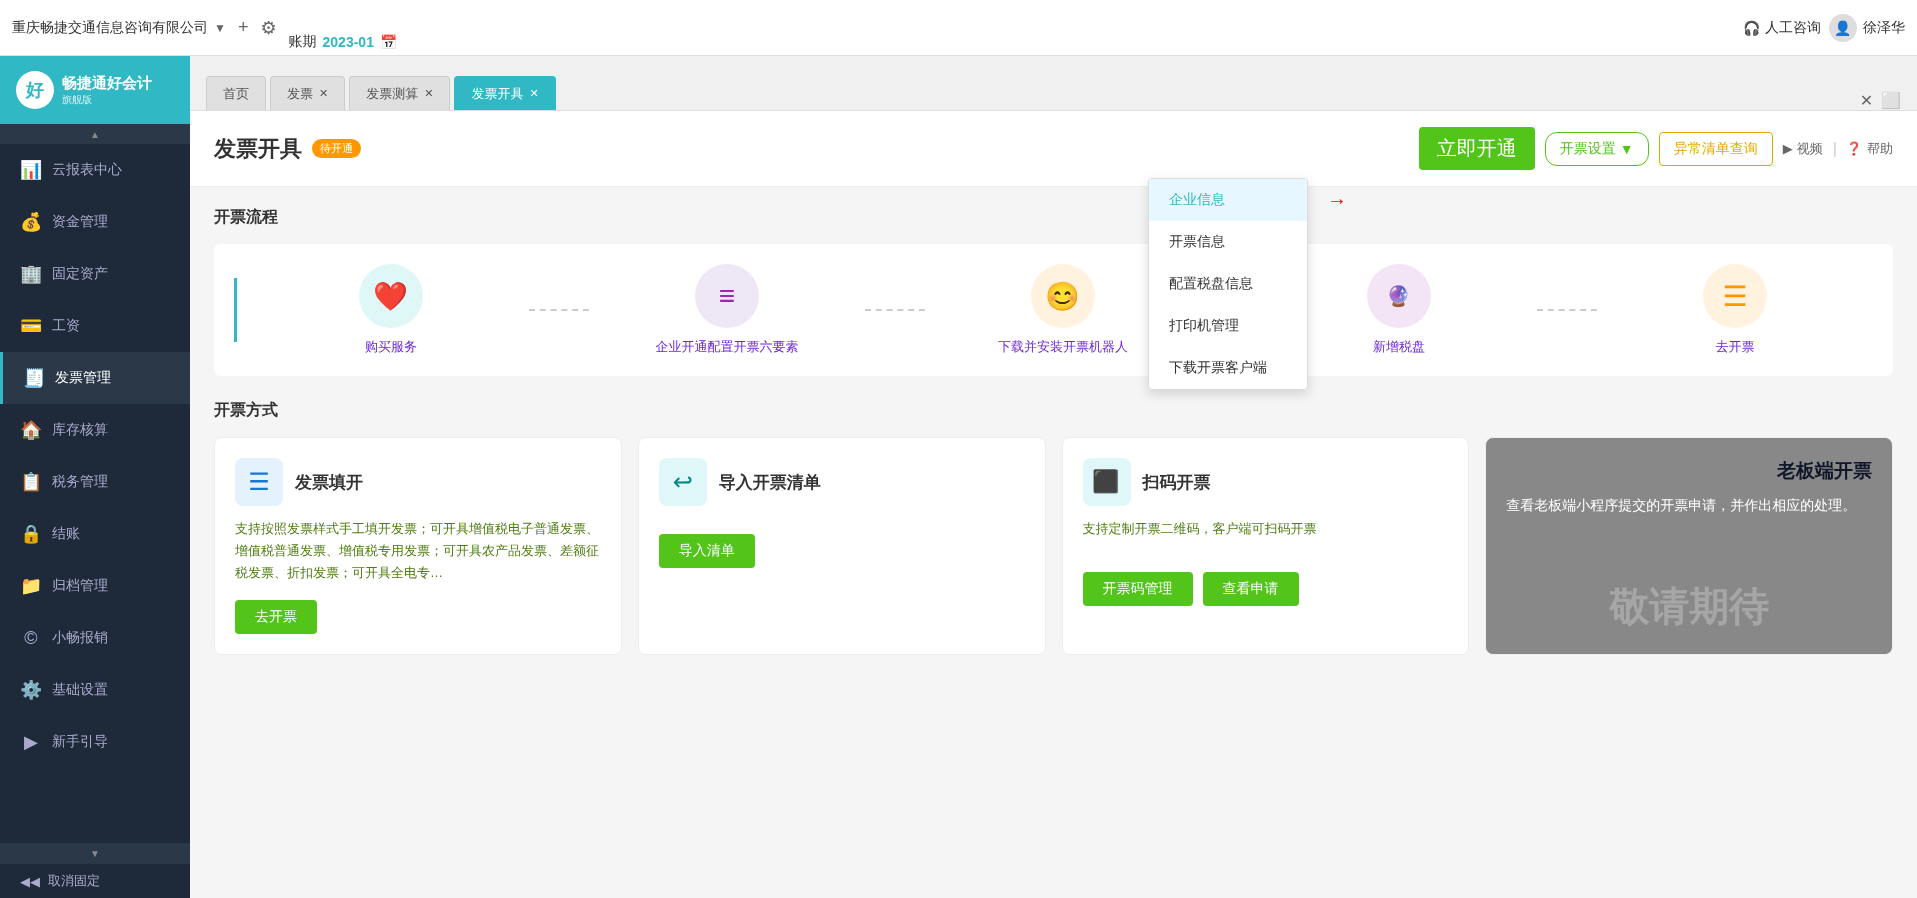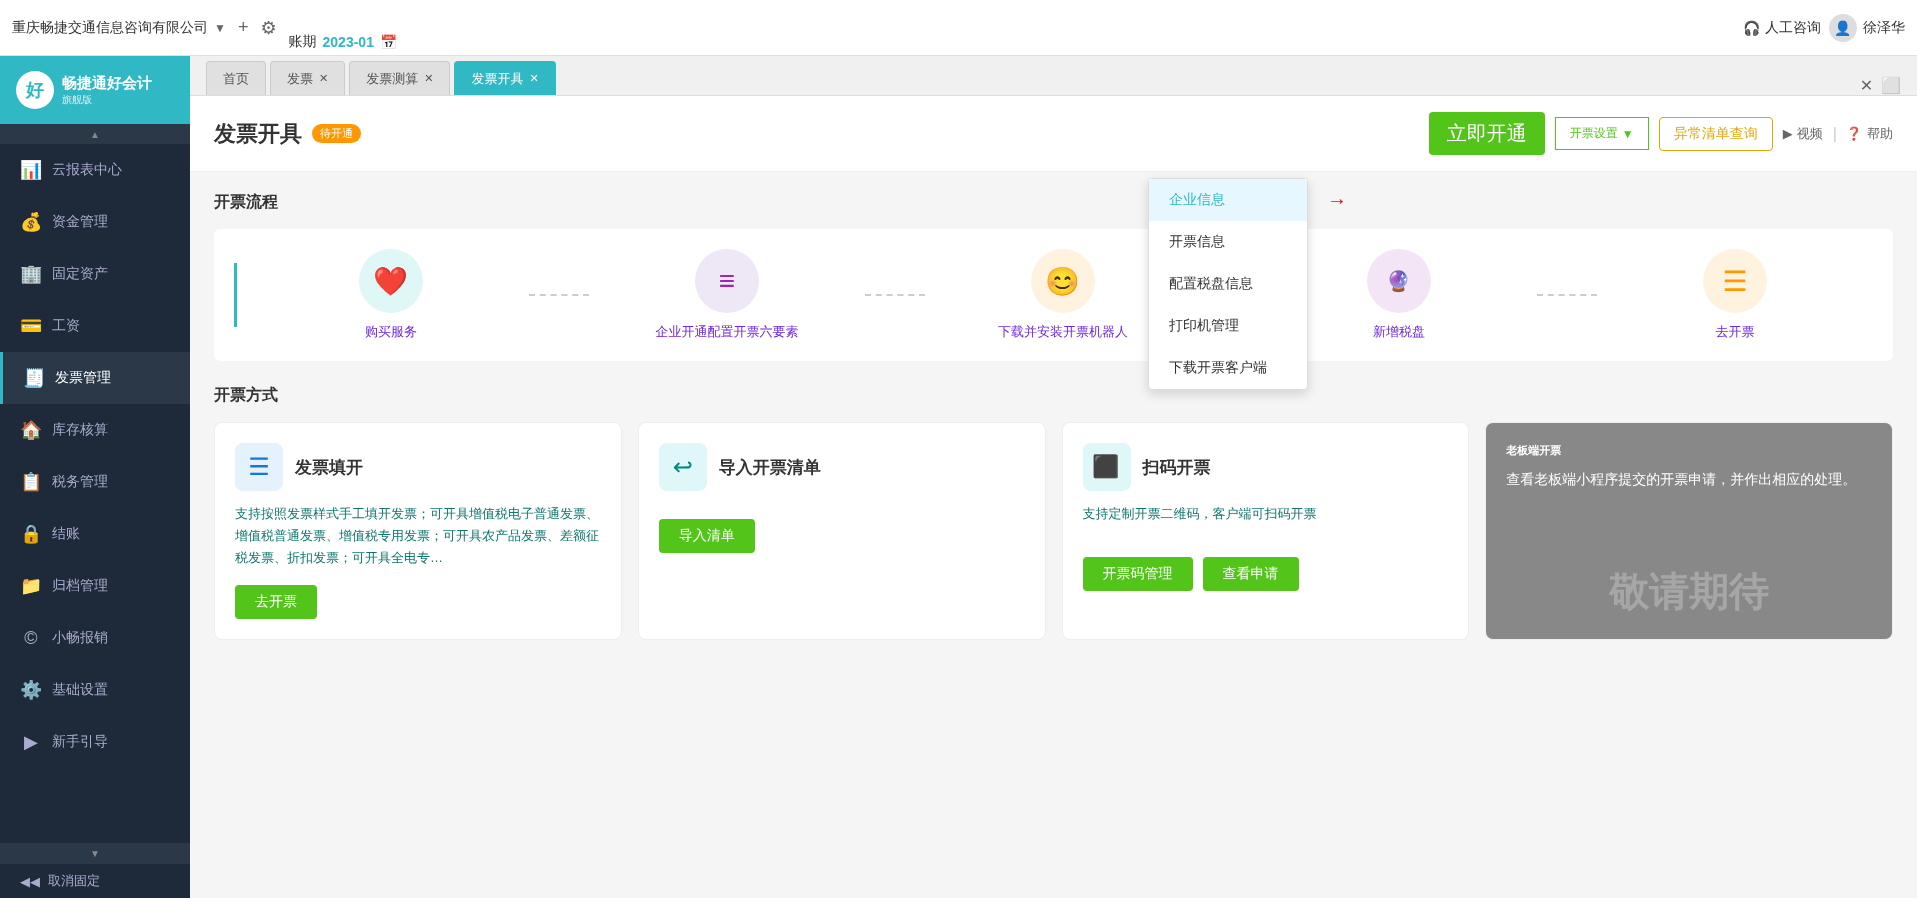--- a/index.html
+++ b/index.html
@@ -19,21 +19,21 @@
     .company-selector {
       display: flex; align-items: center; gap: 6px; cursor: pointer; font-size: 14px; color: #333;
     }
     .company-selector .chevron { color: #666; font-size: 12px; }
     .account-period { display: flex; align-items: center; gap: 6px; font-size: 14px; color: #333; margin-top: 28px; }
     .support-btn { display: flex; align-items: center; gap: 4px; font-size: 14px; color: #333; cursor: pointer; }
     .user-info { display: flex; align-items: center; gap: 6px; font-size: 14px; color: #333; cursor: pointer; }
 
     
     .tab-bar {
-      height: 40px;
+      height: 55px;
       background: #f0f0f0;
       display: flex;
       align-items: flex-end;
       padding: 0 16px;
       flex-shrink: 0;
       border-bottom: 1px solid #ddd;
     }
     .tab {
       height: 34px;
       padding: 0 16px;
@@ -132,21 +132,21 @@
     .page-title { font-size: 22px; color: #333; font-weight: 600; }
     .status-badge {
       background: #ff9800; color: #fff; font-size: 11px; padding: 2px 8px; border-radius: 10px;
     }
     .header-actions { display: flex; gap: 10px; align-items: center; }
 
     .btn-primary {
       background: #52c41a; color: #fff; border: none; padding: 8px 18px; border-radius: 4px; cursor: pointer; font-size: 20px;
     }
     .btn-outline-green {
-      background: #fff; color: #52c41a; border: 1.5px solid #52c41a; padding: 7px 14px; border-radius: 0; cursor: pointer; font-size: 12px;
+      background: #fff; color: #52c41a; border: 1.5px solid #52c41a; padding: 7px 14px; border-radius: 12px; cursor: pointer; font-size: 14px;
       display: flex; align-items: center; gap: 4px;
     }
     .btn-outline-yellow {
       background: #fff; color: #e6a800; border: 1.5px solid #e6a800; padding: 7px 14px; border-radius: 4px; cursor: pointer; font-size: 14px;
     }
     .btn-link { background: none; border: none; color: #666; font-size: 13px; cursor: pointer; display: flex; align-items: center; gap: 4px; }
 
     
     .dropdown-overlay {
       position: fixed;
@@ -217,21 +217,21 @@
     .billing-card.overlay-card {
       background: #888;
       position: relative;
       overflow: hidden;
     }
     .billing-card-header { display: flex; align-items: center; gap: 12px; margin-bottom: 12px; }
     .billing-card-icon { width: 48px; height: 48px; border-radius: 8px; display: flex; align-items: center; justify-content: center; font-size: 24px; }
     .billing-card-icon.blue { background: #e3f2fd; color: #1976d2; }
     .billing-card-icon.teal { background: #e0f7fa; color: #00897b; }
     .billing-card-title { font-size: 17px; font-weight: 600; color: #333; }
-    .billing-card-desc { font-size: 13px; color: #0f766e; line-height: 1.7; }
+    .billing-card-desc { font-size: 13px; color: #4d7c0f; line-height: 1.7; }
     .billing-card-btn {
       margin-top: 16px; background: #52c41a; color: #fff; border: none; padding: 8px 20px; border-radius: 4px; cursor: pointer; font-size: 14px;
     }
     .overlay-text {
       color: #fff; font-size: 14px; line-height: 1.7;
     }
     .overlay-badge {
       position: absolute; bottom: 30px; left: 0; right: 0; text-align: center; font-size: 36px; font-weight: bold; color: rgba(255,255,255,0.2);
     }
     .window-btn { background: none; border: none; font-size: 16px; cursor: pointer; color: #666; }
@@ -449,21 +449,21 @@
             <div class="billing-card-desc">
               支持定制开票二维码，客户端可扫码开票
             </div>
             <div style="display:flex;gap:10px;margin-top:16px;">
               <button class="billing-card-btn">开票码管理</button>
               <button class="billing-card-btn">查看申请</button>
             </div>
           </div>
 
           <div class="billing-card overlay-card" style="background:#888;position:relative;overflow:hidden;">
-            <div class="billing-card-title" style="color:#ffffff;font-size:11px;font-weight:600;margin-bottom:10px;">老板端开票</div>
+            <div class="billing-card-title" style="color:#0f172a;font-size:19px;font-weight:600;margin-bottom:10px;text-align:right;">老板端开票</div>
             <div class="overlay-text">
               查看老板端小程序提交的开票申请，并作出相应的处理。
             </div>
             <div class="overlay-badge" style="position:absolute;bottom:20px;left:0;right:0;text-align:center;font-size:40px;font-weight:bold;color:rgba(255,255,255,0.25);">敬请期待</div>
           </div>
 
         </div>
       </div>
     </div>
   </div>

